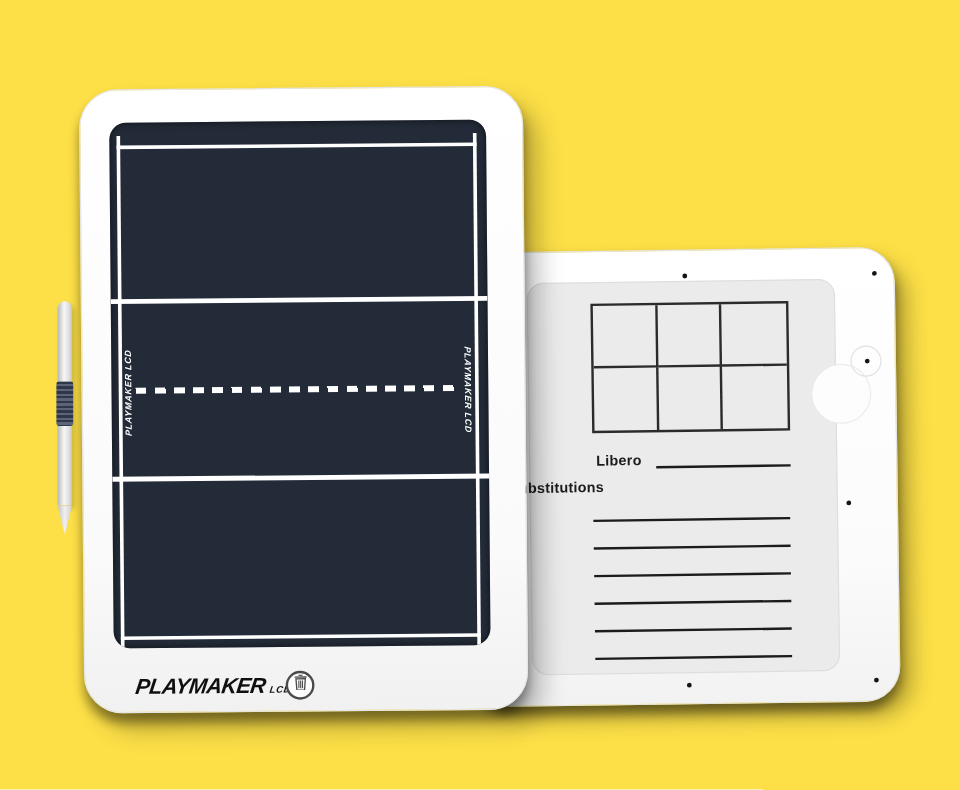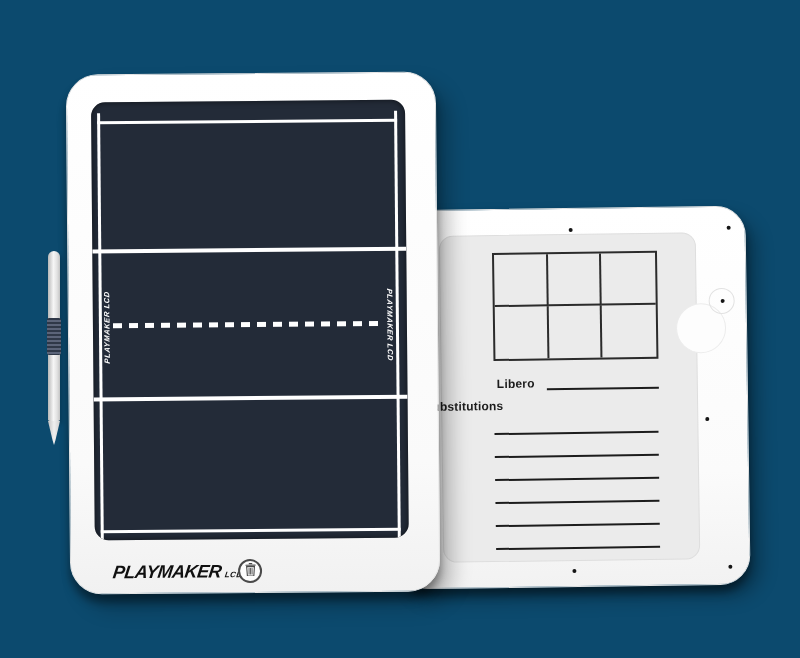--- a/index.html
+++ b/index.html
@@ -1,17 +1,17 @@
 <!DOCTYPE html>
 <html><head>
 <meta charset="utf-8">
 <style>
   html,body{margin:0;padding:0;background:#ffffff;}
   .stage{
-    position:relative;width:800px;height:658px;background:#0c4a6e;overflow:hidden;
+    position:relative;width:800px;height:658px;background:#fde047;overflow:hidden;
     font-family:"Liberation Sans",sans-serif;
   }
   
   .back-tablet{
     position:absolute;left:395px;top:208px;width:351px;height:377px;
     background:linear-gradient(180deg,#ffffff,#fbfbfb 70%,#f2f2f2);
     border:1px solid #e4e4e4;border-radius:30px;
     transform:rotate(-0.8deg);
     box-shadow:0 7px 9px rgba(0,0,0,0.45),10px 12px 18px rgba(0,0,0,0.28);
   }

